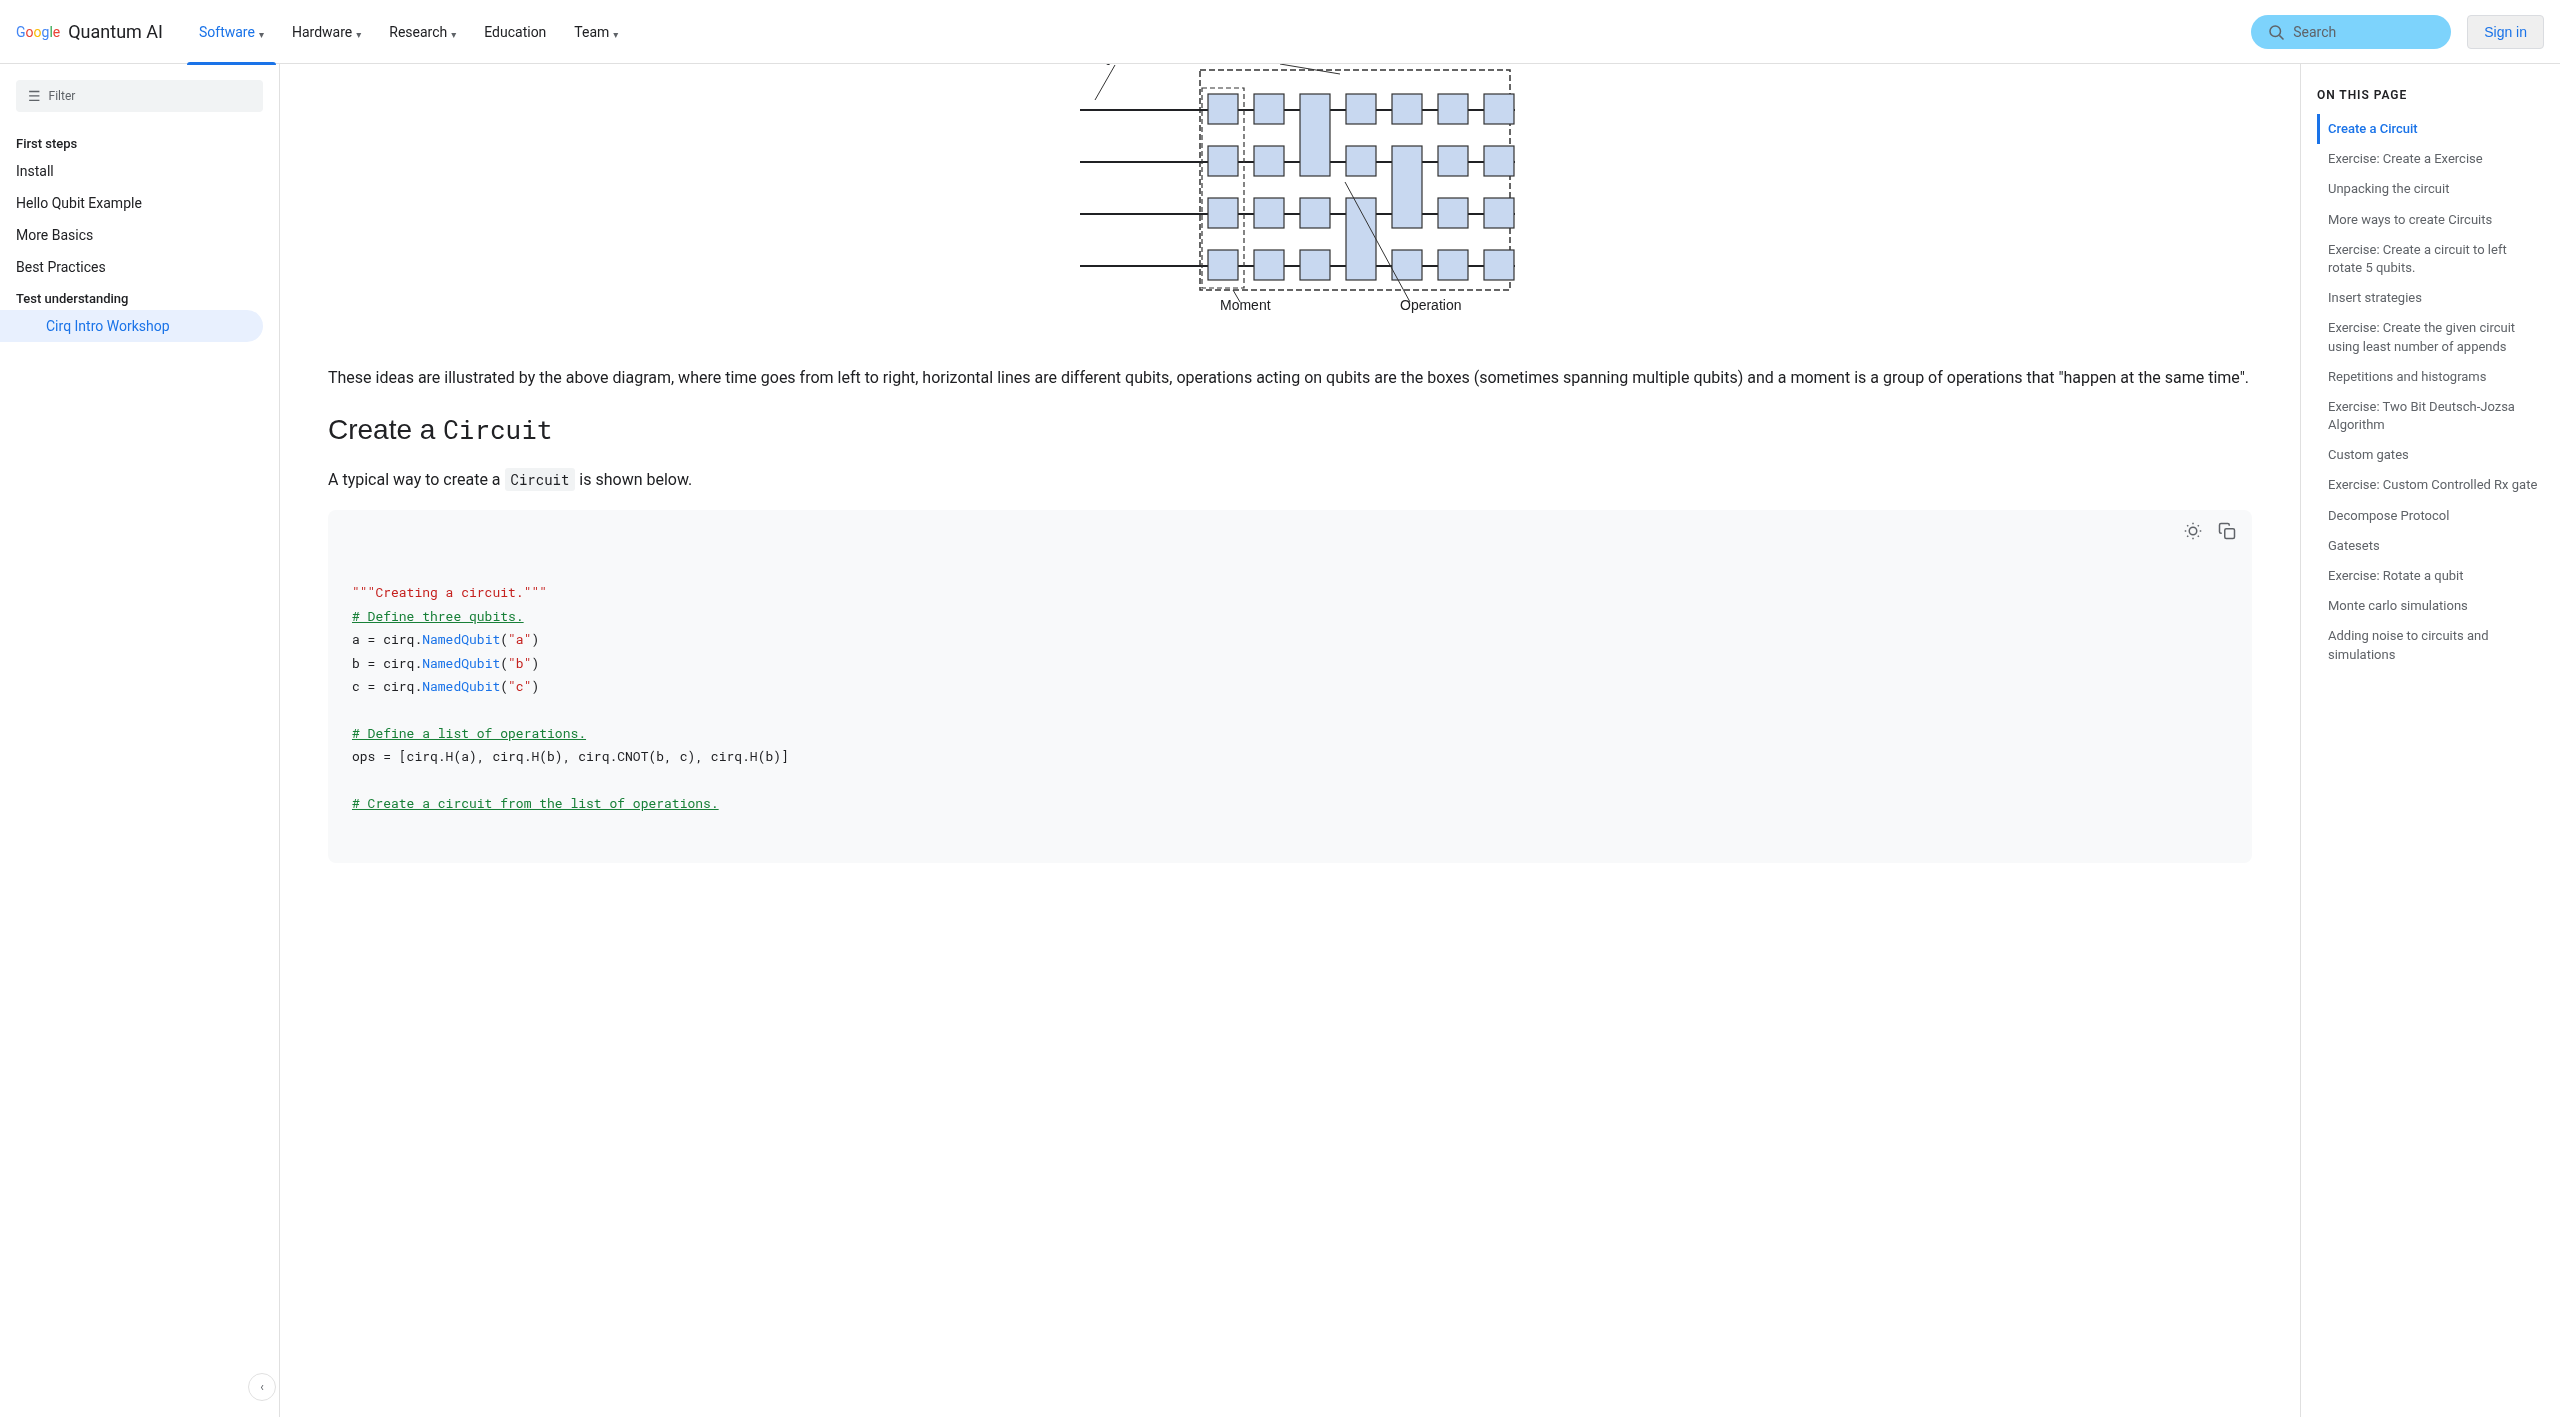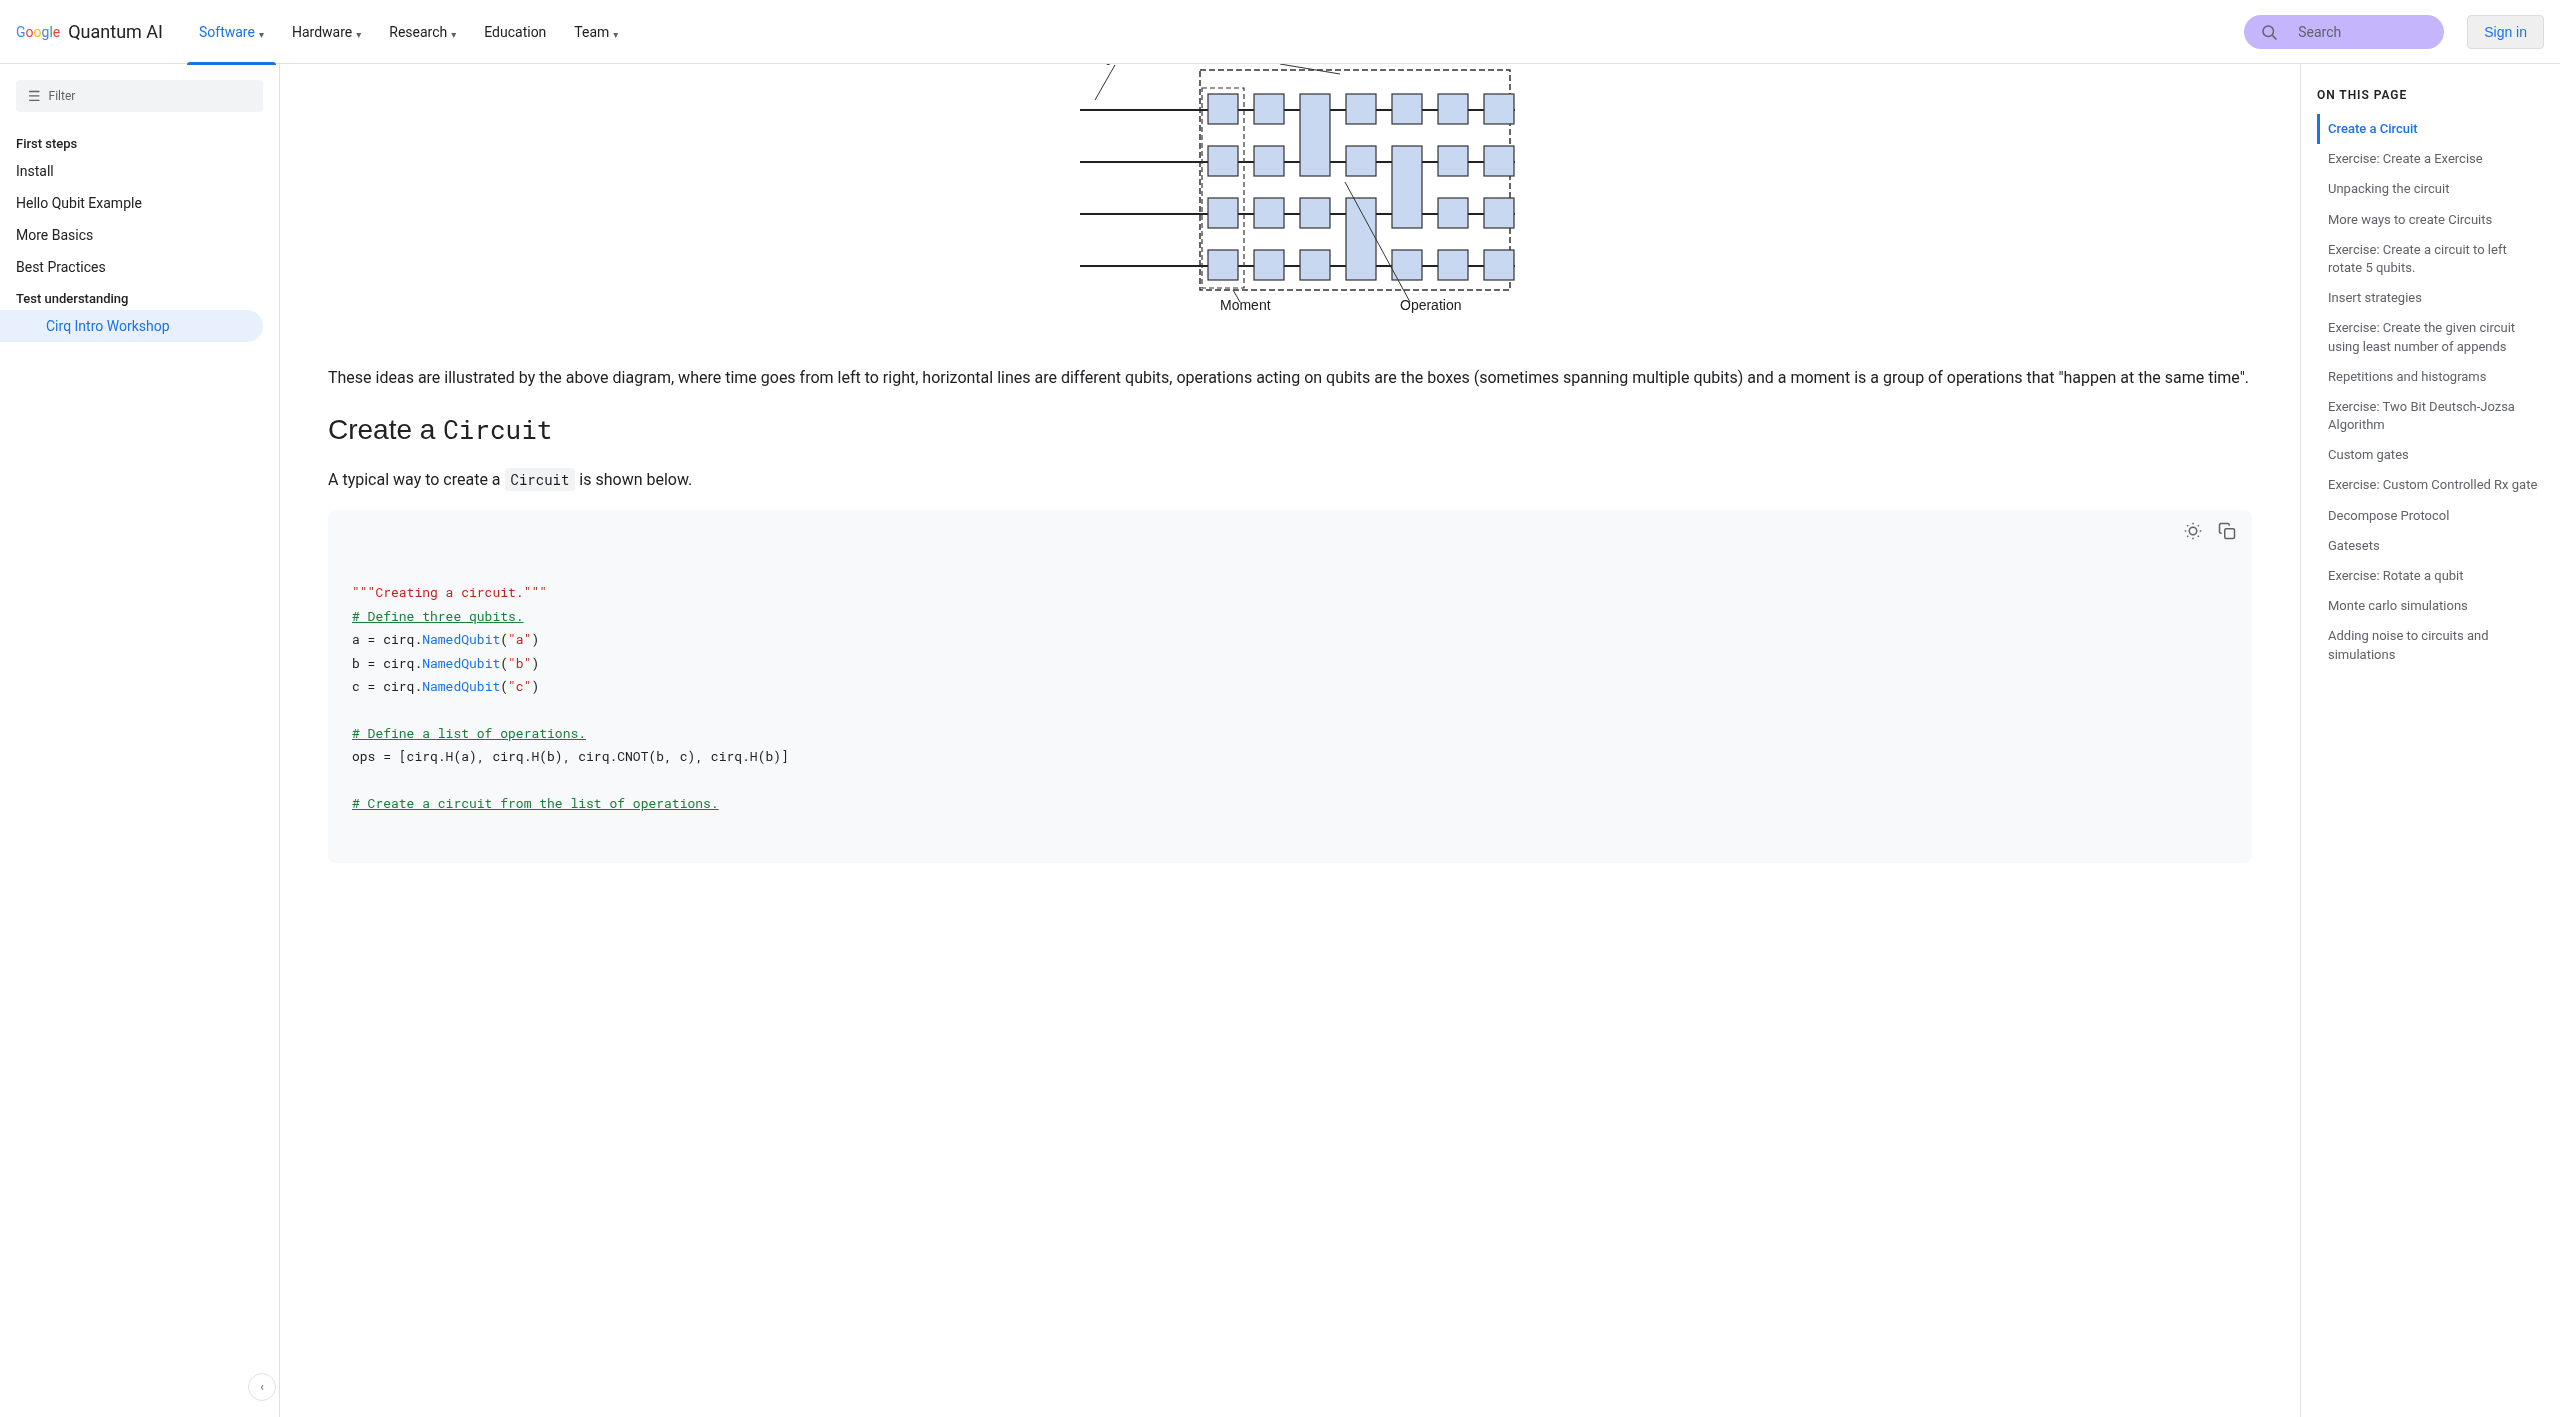--- a/index.html
+++ b/index.html
@@ -65,39 +65,38 @@
       bottom: -17px;
       left: 0; right: 0;
       height: 3px;
       background: #1a73e8;
       border-radius: 3px 3px 0 0;
     }
     .nav-arrow { font-size: 10px; color: #5f6368; }
     .header-search {
       display: flex;
       align-items: center;
-      gap: 20px;
-      background: #c4b5fd;
+      gap: 8px;
+      background: #7dd3fc;
       border-radius: 24px;
       padding: 8px 16px;
       margin: 0 16px;
       min-width: 200px;
       cursor: pointer;
     }
     .search-text { color: #5f6368; font-size: 14px; }
     .sign-in-btn {
       color: #1a73e8;
       font-size: 14px;
       font-weight: 500;
       padding: 8px 16px;
       border: 1px solid #dadce0;
       border-radius: 4px;
       cursor: pointer;
       white-space: nowrap;
-      margin-left: 7px;
     }
 
     
     .sidebar {
       width: 280px;
       min-width: 280px;
       border-right: 1px solid #e0e0e0;
       height: calc(100vh - 64px);
       position: fixed;
       top: 64px;

